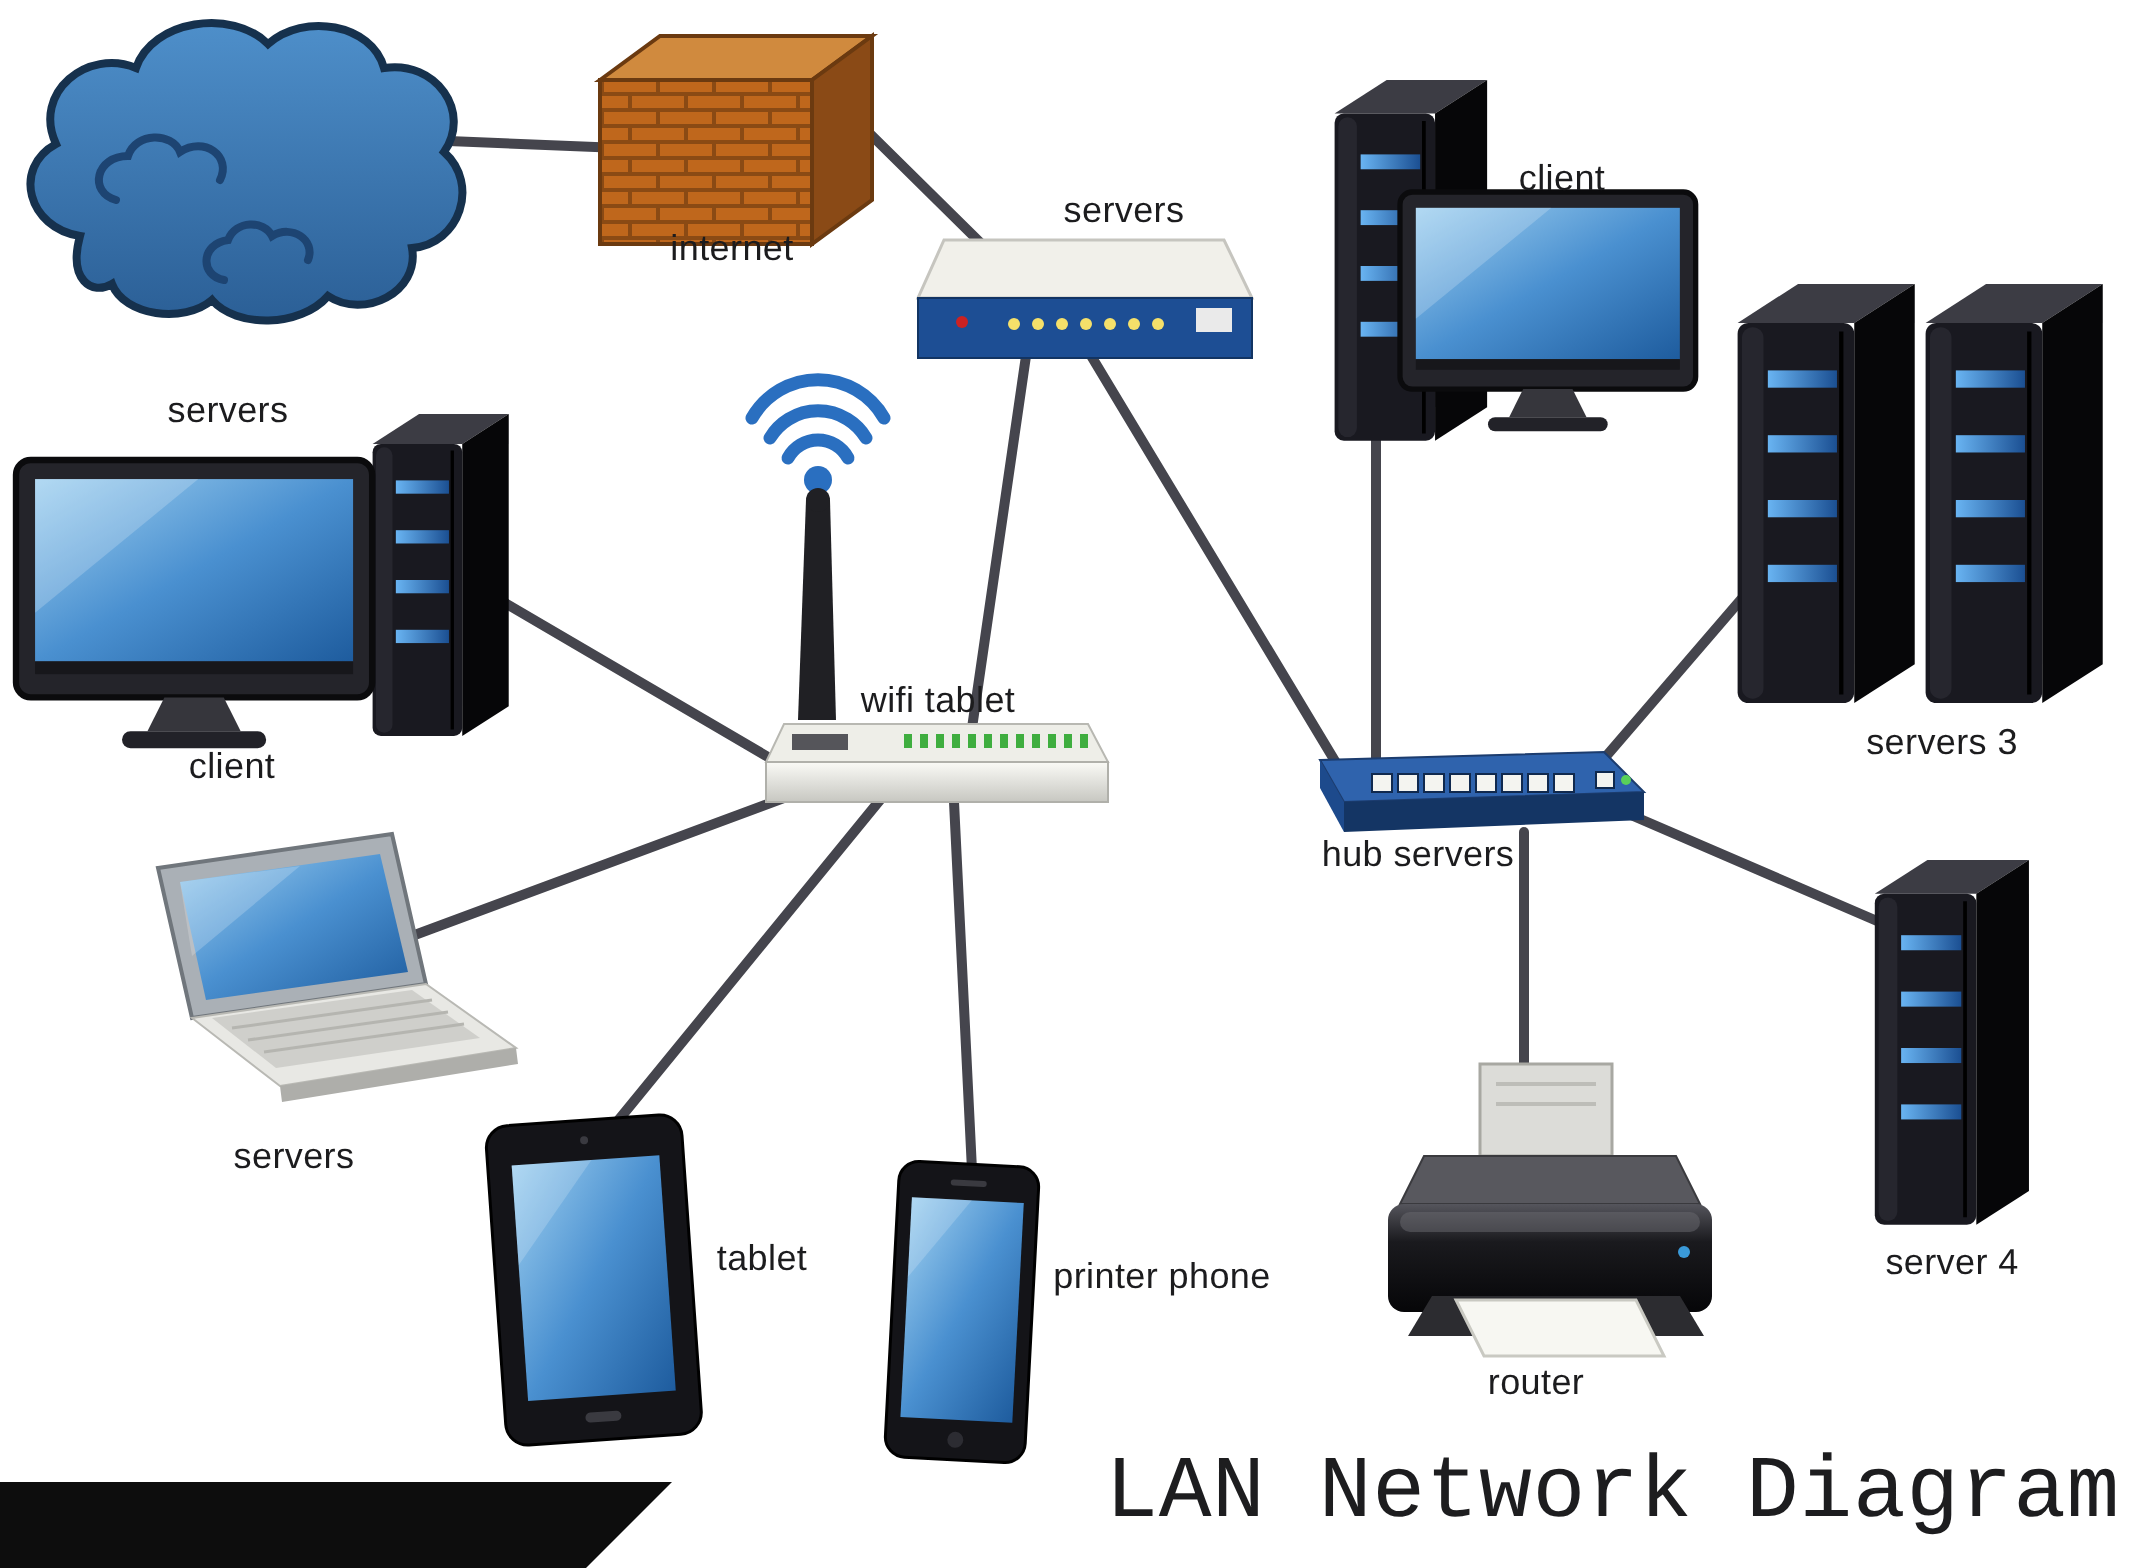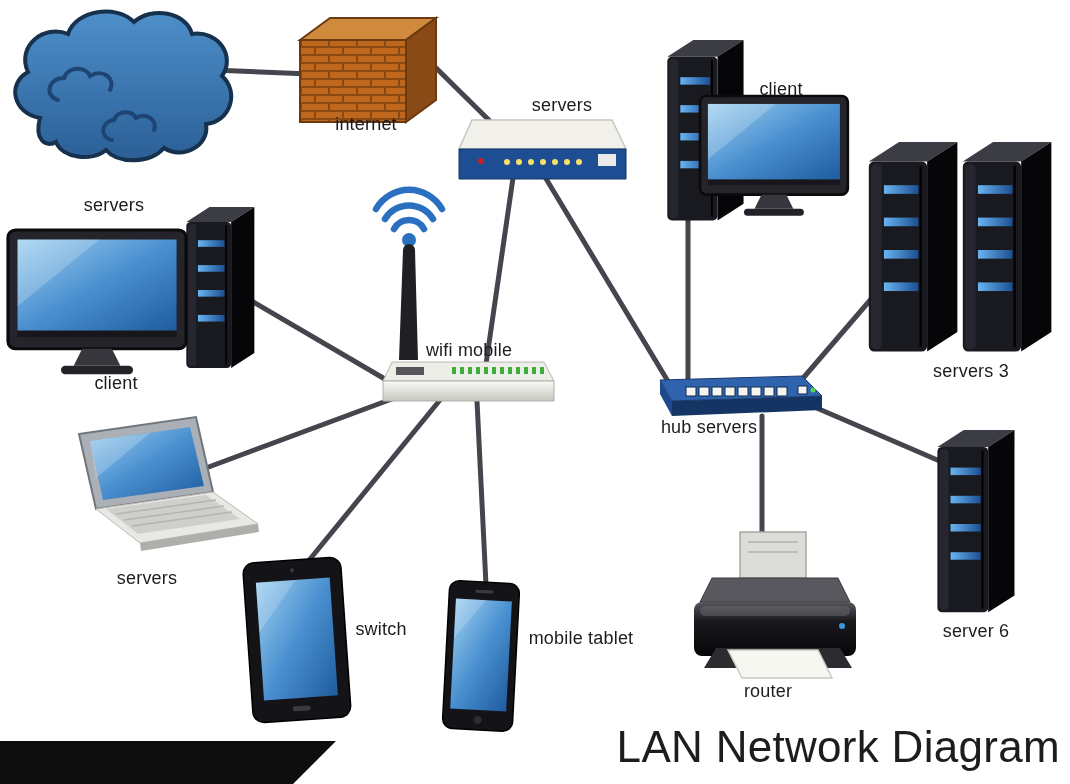--- a/index.html
+++ b/index.html
@@ -23,20 +23,21 @@
   }
   .diagram-title {
     position: absolute;
     right: 10px;
     top: 722px;
     font-size: 44px;
     font-weight: 400;
     color: #1d1d1f;
     letter-spacing: 0.3px;
     white-space: nowrap;
+    font-family: Liberation Mono, monospace;
   }
 </style>
 </head>
 <body>
 
 <div class="stage">
 
   <svg width="1070" height="784" viewBox="0 0 1070 784">
     <defs>
       <linearGradient id="screenBlue" x1="0" y1="0" x2="1" y2="1">
@@ -244,23 +245,23 @@
 
     <polygon points="0,741 336,741 293,784 0,784" fill="#0d0d0d"></polygon>
   </svg>
 
   <div class="node-label" style="left:114px; top:195px">servers</div>
   <div class="node-label" style="left:366px; top:114px">internet</div>
   <div class="node-label" style="left:562px; top:95px">servers</div>
   <div class="node-label" style="left:781px; top:79px">client</div>
   <div class="node-label" style="left:971px; top:361px">servers 3</div>
   <div class="node-label" style="left:116px; top:373px">client</div>
-  <div class="node-label" style="left:469px; top:340px">wifi mobile</div>
+  <div class="node-label" style="left:469px; top:340px">wifi tablet</div>
   <div class="node-label" style="left:709px; top:417px">hub servers</div>
   <div class="node-label" style="left:147px; top:568px">servers</div>
-  <div class="node-label" style="left:381px; top:619px">switch</div>
-  <div class="node-label" style="left:581px; top:628px">mobile tablet</div>
+  <div class="node-label" style="left:381px; top:619px">tablet</div>
+  <div class="node-label" style="left:581px; top:628px">printer phone</div>
   <div class="node-label" style="left:768px; top:681px">router</div>
-  <div class="node-label" style="left:976px; top:621px">server 6</div>
+  <div class="node-label" style="left:976px; top:621px">server 4</div>
 
   <div class="diagram-title">LAN Network Diagram</div>
 
 </div>
 
 </body></html>

